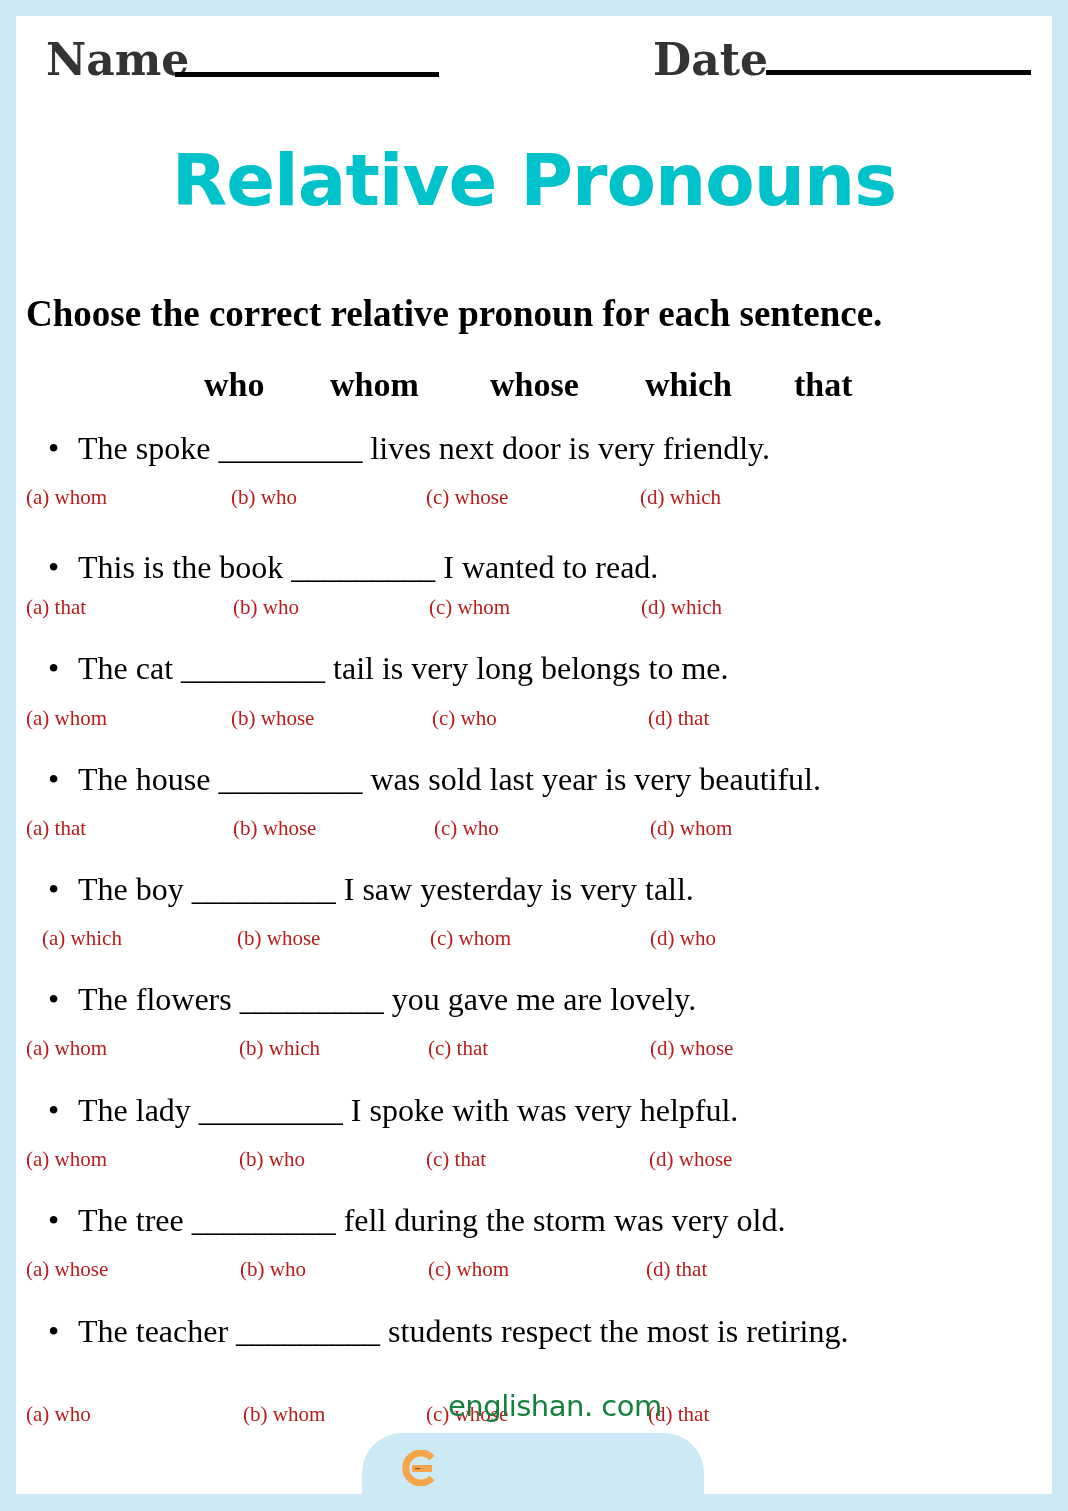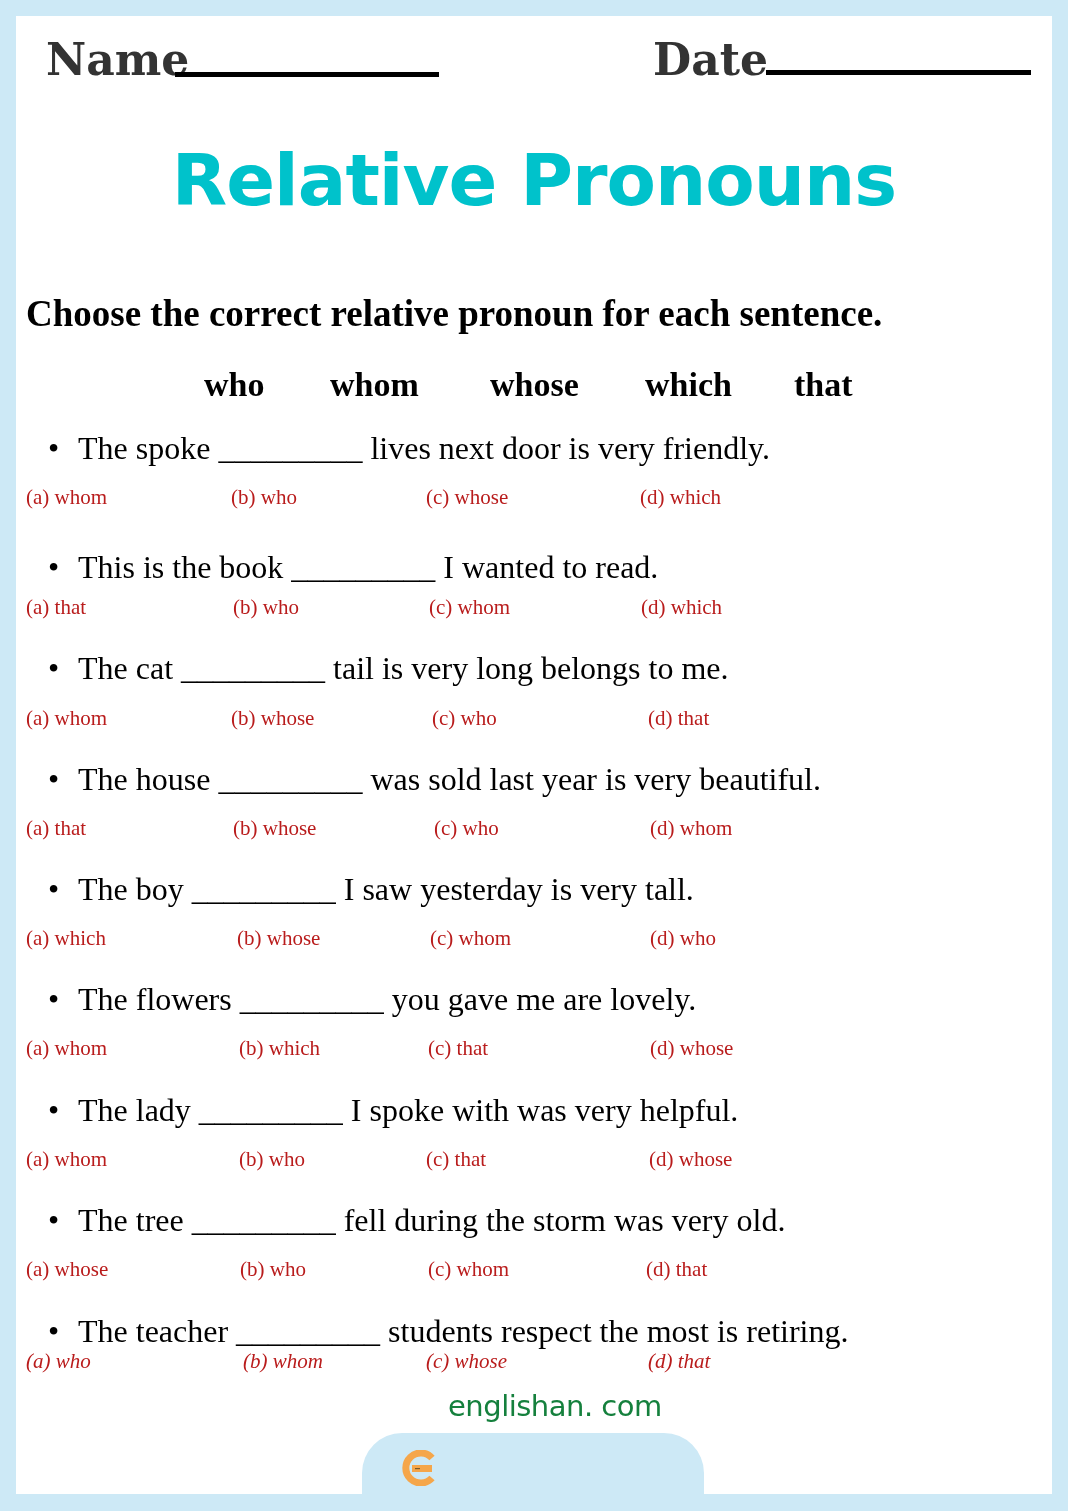--- a/index.html
+++ b/index.html
@@ -150,21 +150,21 @@
 <div class="q-line" style="top:761px;"><span class="bullet">•</span><span>The house _________ was sold last year is very beautiful.</span></div>
 <div class="opt-line" style="top:816px;">
   <span style="left:0px;">(a) that</span>
   <span style="left:207px;">(b) whose</span>
   <span style="left:408px;">(c) who</span>
   <span style="left:624px;">(d) whom</span>
 </div>
 
 <div class="q-line" style="top:871px;"><span class="bullet">•</span><span>The boy _________ I saw yesterday is very tall.</span></div>
 <div class="opt-line" style="top:926px;">
-  <span style="left:0px;">(a) which</span>
+  <span style="left:16px;">(a) which</span>
   <span style="left:211px;">(b) whose</span>
   <span style="left:404px;">(c) whom</span>
   <span style="left:624px;">(d) who</span>
 </div>
 
 <div class="q-line" style="top:981px;"><span class="bullet">•</span><span>The flowers _________ you gave me are lovely.</span></div>
 <div class="opt-line" style="top:1036px;">
   <span style="left:0px;">(a) whom</span>
   <span style="left:213px;">(b) which</span>
   <span style="left:402px;">(c) that</span>
@@ -181,21 +181,21 @@
 
 <div class="q-line" style="top:1202px;"><span class="bullet">•</span><span>The tree _________ fell during the storm was very old.</span></div>
 <div class="opt-line" style="top:1257px;">
   <span style="left:0px;">(a) whose</span>
   <span style="left:214px;">(b) who</span>
   <span style="left:402px;">(c) whom</span>
   <span style="left:620px;">(d) that</span>
 </div>
 
 <div class="q-line" style="top:1313px;"><span class="bullet">•</span><span>The teacher _________ students respect the most is retiring.</span></div>
-<div class="opt-line" style="top:1349px;font-style:italic;">
+<div class="opt-line" style="top:1402px;">
   <span style="left:0px;">(a) who</span>
   <span style="left:217px;">(b) whom</span>
   <span style="left:400px;">(c) whose</span>
   <span style="left:622px;">(d) that</span>
 </div>
 
 <div class="footer-tab"></div>
 <svg class="logo-icon" viewBox="0 0 36 36">
   <path d="M31 8 A15 15 0 1 0 31 28" fill="none" stroke="#f5a64a" stroke-width="7" stroke-linecap="butt"></path>
   <rect x="11" y="15" width="20" height="7" fill="#f5a64a"></rect>

